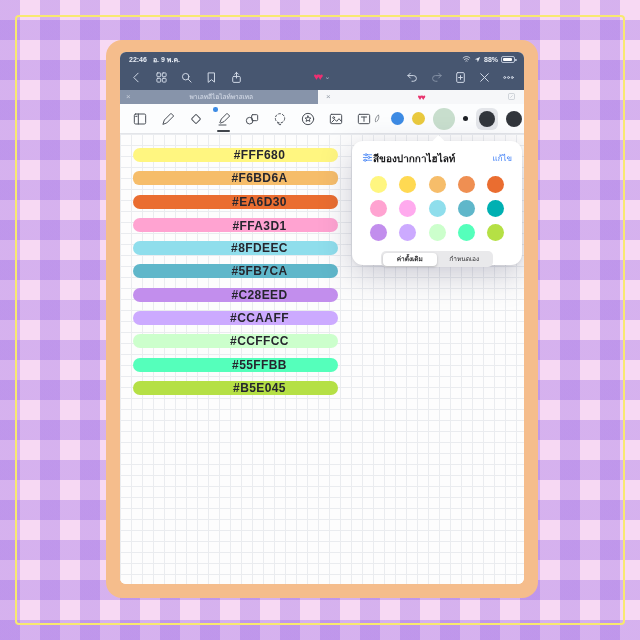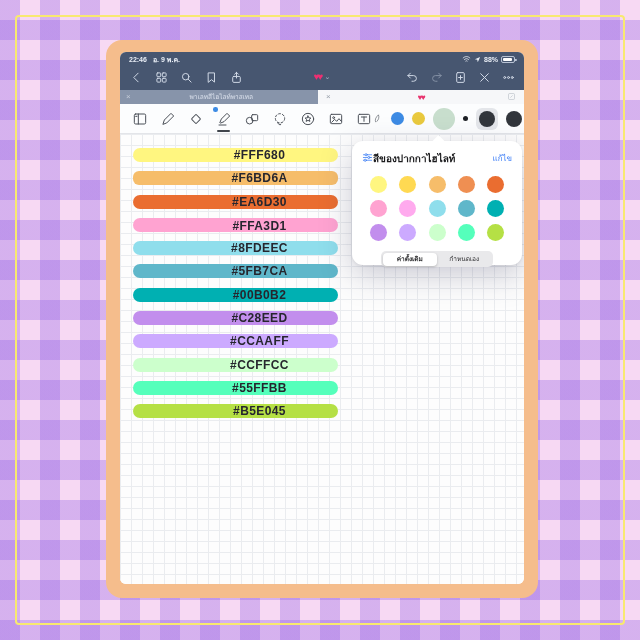--- a/index.html
+++ b/index.html
@@ -311,23 +311,20 @@
             </div>
             <div class="swatch" style="background: rgb(255, 163, 209); align-items: flex-end;">
               <span>#FFA3D1</span>
             </div>
             <div class="swatch" style="background: rgb(143, 222, 236);">
               <span>#8FDEEC</span>
             </div>
             <div class="swatch" style="background: rgb(95, 183, 202);">
               <span>#5FB7CA</span>
             </div>
-            <div class="swatch" style="background: rgb(0, 176, 178);">
-              <span>#00B0B2</span>
-            </div>
             <div class="swatch" style="background: rgb(194, 142, 237);">
               <span>#C28EED</span>
             </div>
             <div class="swatch" style="background: rgb(204, 170, 255);">
               <span>#CCAAFF</span>
             </div>
             <div class="swatch" style="background: rgb(204, 255, 204);">
               <span>#CCFFCC</span>
             </div>
             <div class="swatch" style="background: rgb(85, 255, 187);">

